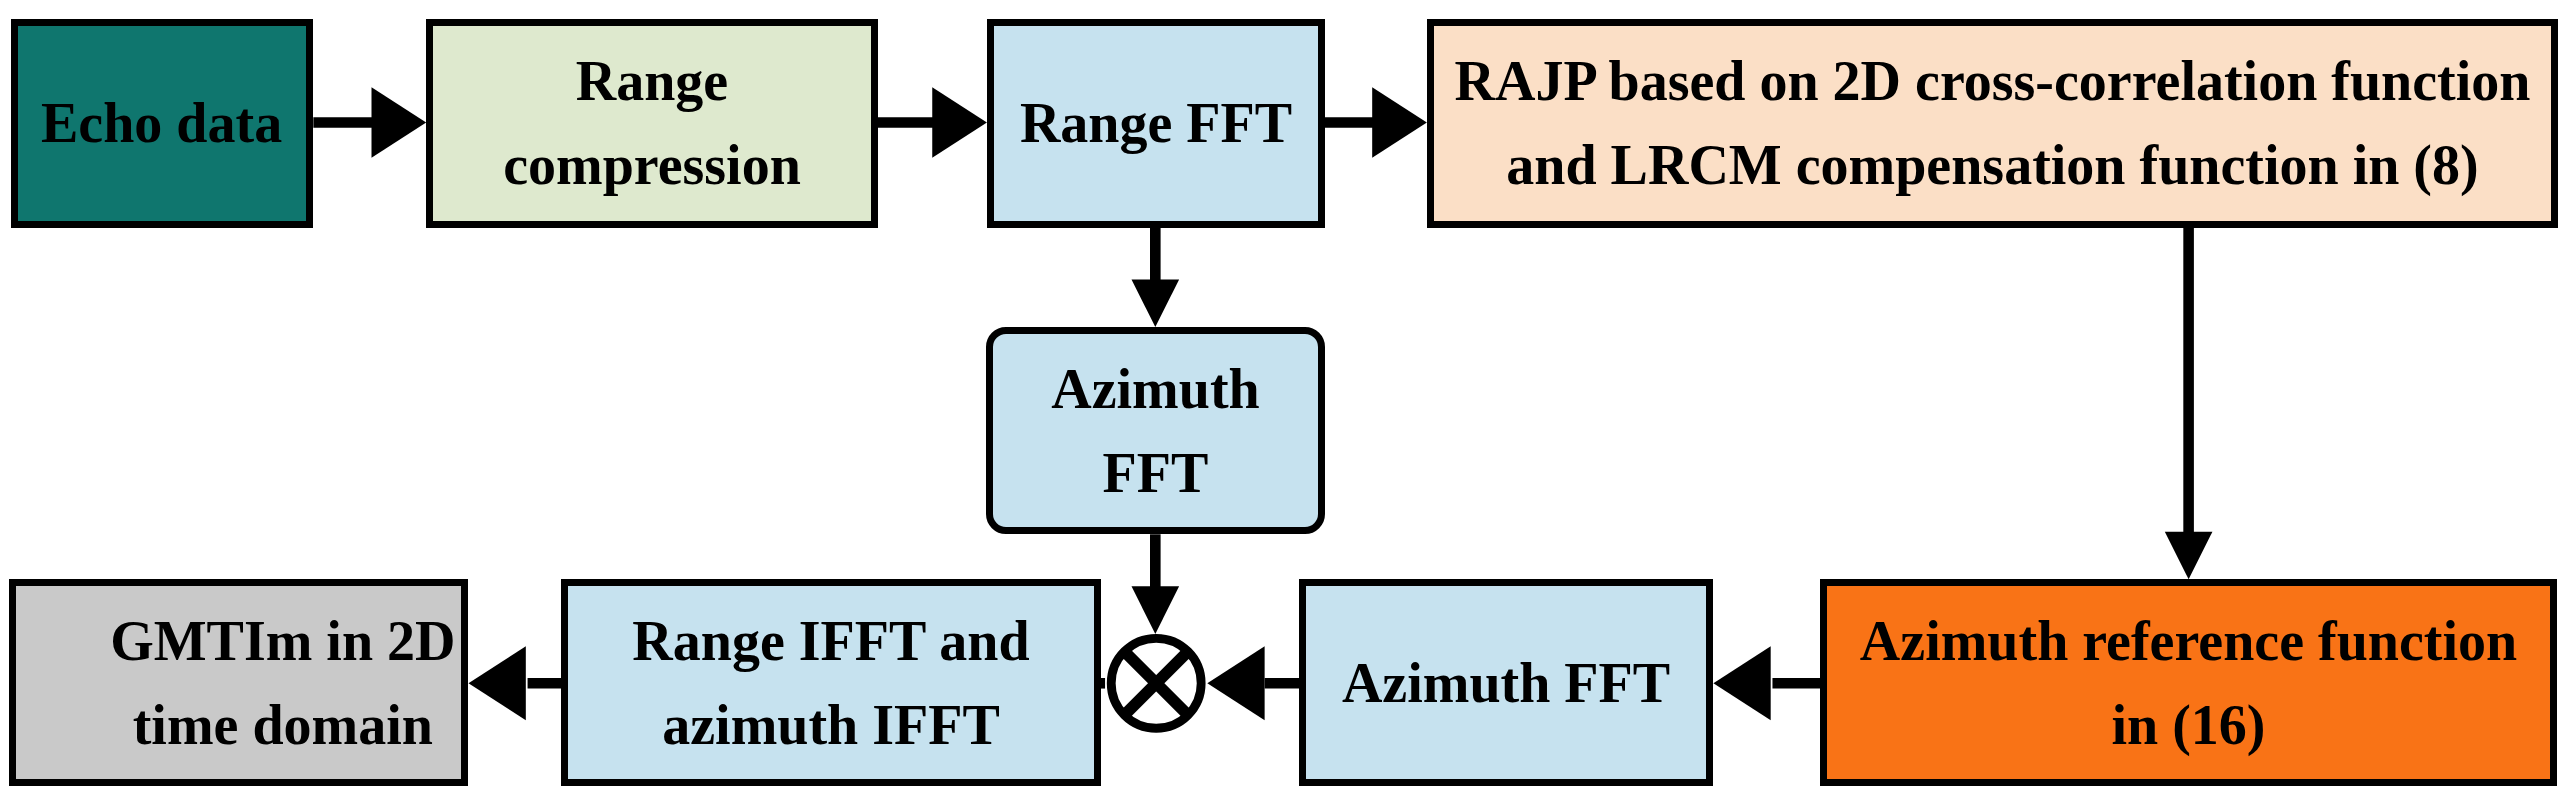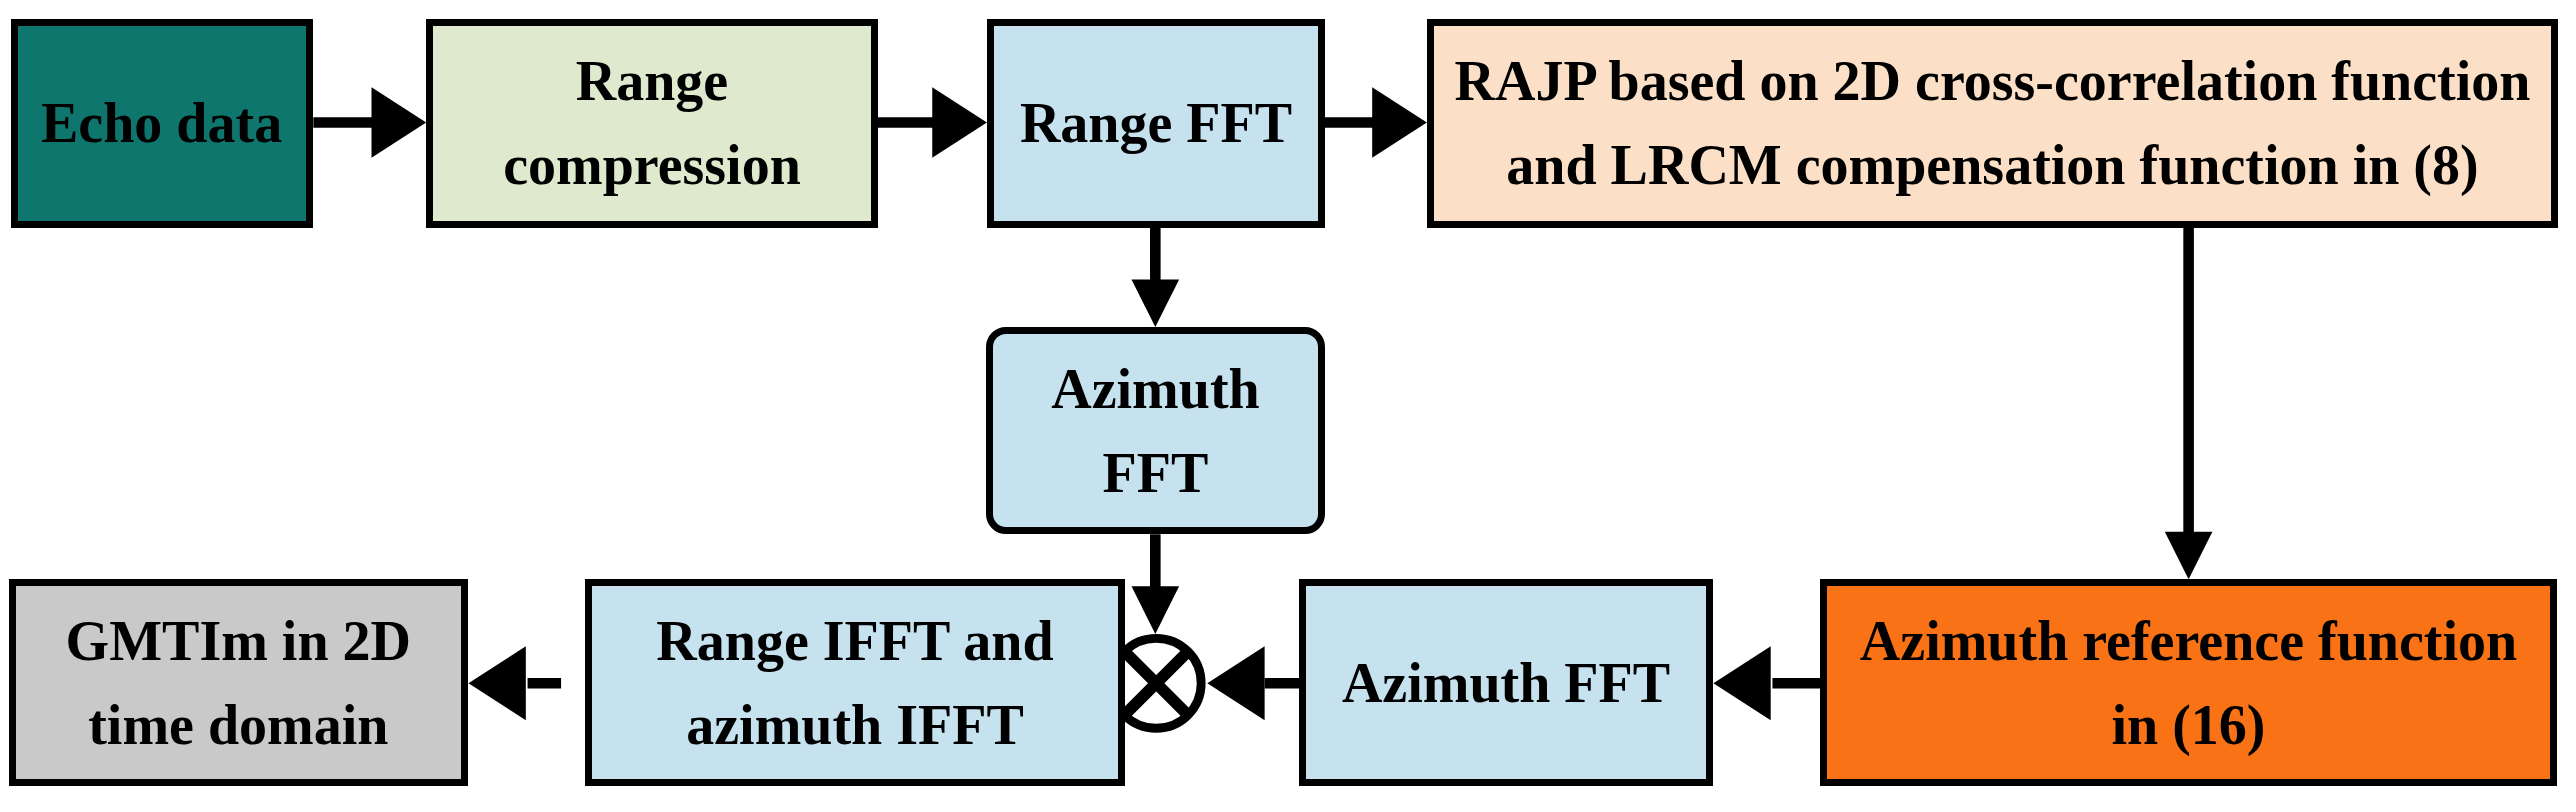--- a/index.html
+++ b/index.html
@@ -32,22 +32,22 @@
   .node-label {
     display: block;
     padding: 0 5.3px;
   }
   
   #n-echo          { left: 10.6px;   top: 18.5px;  width: 302px;  height: 209px; }
   #n-rangecomp     { left: 426px;  top: 18.5px;  width: 452px;  height: 209px; }
   #n-rangefft      { left: 987px; top: 18.5px;  width: 338px;  height: 209px; }
   #n-rajp          { left: 1427px; top: 18.5px;  width: 1131px; height: 209px; }
   #n-azfftmid      { left: 986px; top: 327px; width: 339px;  height: 207px; border-radius: 20px; }
-  #n-gmtim         { left: 8.8px;   top: 579px; width: 459px;  height: 207px; }
-  #n-rangeifft     { left: 561px;  top: 579px; width: 540px;  height: 207px; margin-left: 24px; }
+  #n-gmtim         { left: 8.8px;   top: 579px; width: 459px;  height: 207px; justify-content: flex-end; }
+  #n-rangeifft     { left: 561px;  top: 579px; width: 540px;  height: 207px; }
   #n-azfftbot      { left: 1299px; top: 579px; width: 414px;  height: 207px; }
   #n-azref         { left: 1820px; top: 579px; width: 737px;  height: 207px; }
 
   #arrow-layer {
     position: absolute;
     left: 0; top: 0;
     width: 2576px;
     height: 812px;
     pointer-events: none;
   }

